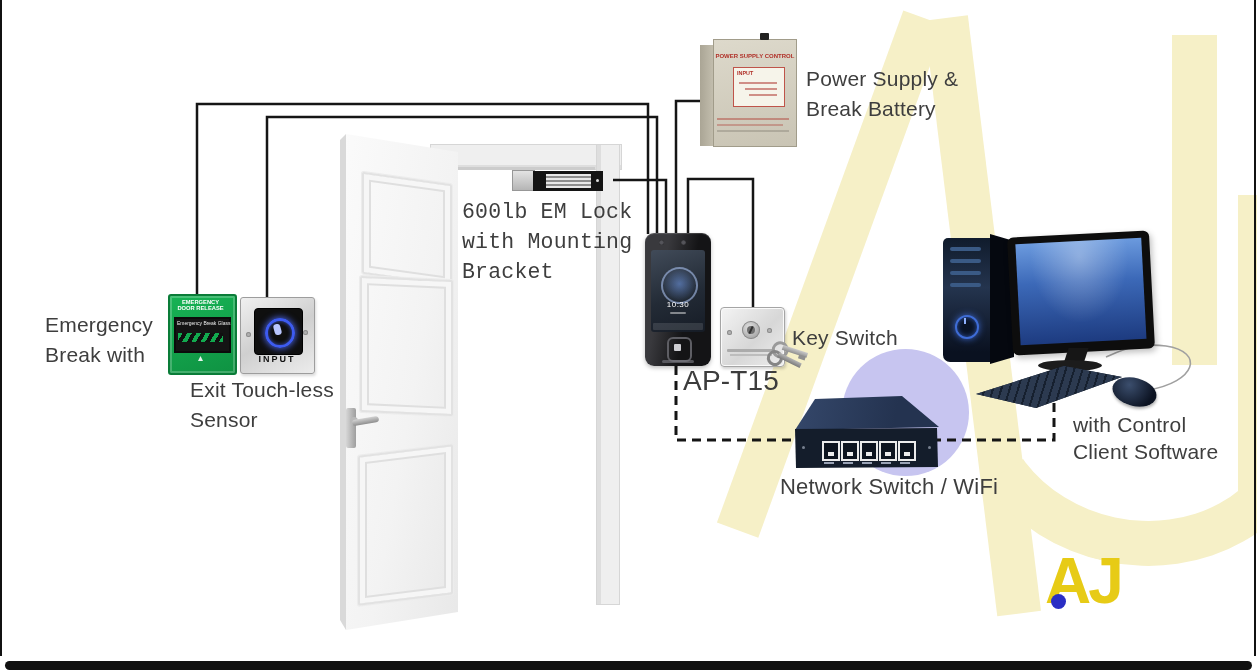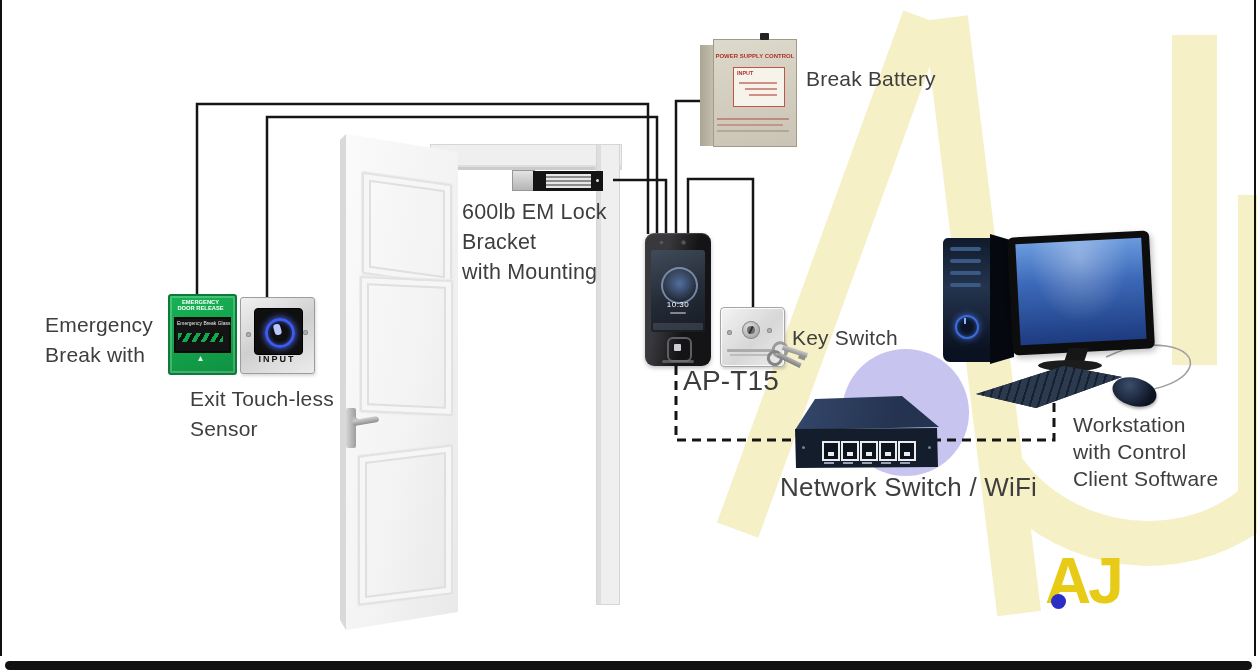--- a/index.html
+++ b/index.html
@@ -148,26 +148,26 @@
   #mon-base{left:1038px;top:360px;width:64px;height:11px;background:#1c1c1c;border-radius:50%;}
   #kbd{left:970px;top:358px;width:160px;height:52px;clip-path:polygon(6px 36px,94px 8px,152px 19px,66px 50px);
        background:repeating-linear-gradient(107deg,#2c3a50 0 6px,#16202f 6px 8px),
                   repeating-linear-gradient(17deg, rgba(255,255,255,.07) 0 3px, transparent 3px 7px),#16202f;}
   #mouse{left:1112px;top:378px;width:45px;height:28px;border-radius:50%;transform:rotate(15deg);
          background:radial-gradient(circle at 35% 30%, #3b4e6d, #0c1322 72%);box-shadow:1px 2px 3px rgba(0,0,0,.3);}
 
   
   .lbl{position:absolute;font-size:21px;line-height:30px;color:#3e3e3e;letter-spacing:.2px;}
   #lbl-emergency{left:45px;top:310px;}
-  #lbl-exit{left:190px;top:384px;}
-  #lbl-emlock{left:462px;top:197px;font-size:21.5px;}
+  #lbl-exit{left:190px;top:375px;}
+  #lbl-emlock{left:462px;top:197px;font-size:21.5px;font-family:Liberation Mono, monospace;}
   #lbl-power{left:806px;top:64px;}
   #lbl-key{left:792px;top:323px;}
   #lbl-apt{left:683px;top:366px;font-size:28px;color:#3c3c3c;}
-  #lbl-network{left:780px;top:472px;font-size:26px;}
+  #lbl-network{left:780px;top:472px;font-size:22px;}
   #lbl-workstation{left:1073px;top:411px;line-height:27px;}
 
   
   #logo{left:1045px;top:541px;width:180px;height:84px;display:flex;align-items:flex-start;}
   #logo-aj{font-size:64px;font-weight:bold;color:#e7cb16;letter-spacing:-3px;line-height:80px;}
   #logo-pro{font-size:64px;font-weight:bold;color:#2a2ec4;margin-left:-4px;line-height:80px;}
   #logo-dot{position:absolute;left:6px;top:53px;width:15px;height:15px;border-radius:50%;background:#2a2ec4;}
 
   
   #border-left{left:0;top:0;width:2px;height:656px;background:#111;}
@@ -318,31 +318,31 @@
   <div class="lbl z6" id="lbl-emergency">
     <div>Emergency</div>
     <div>Break with</div>
   </div>
   <div class="lbl z6" id="lbl-exit">
     <div>Exit Touch-less</div>
     <div>Sensor</div>
   </div>
   <div class="lbl z6" id="lbl-emlock">
     <div>600lb EM Lock</div>
+    <div>with Mounting</div>
     <div>Bracket</div>
-    <div>with Mounting</div>
   </div>
   <div class="lbl z6" id="lbl-power">
+    <div>Power Supply &amp;</div>
     <div>Break Battery</div>
   </div>
   <div class="lbl z6" id="lbl-key">Key Switch</div>
   <div class="lbl z6" id="lbl-apt">AP-T15</div>
   <div class="lbl z6" id="lbl-network">Network Switch / WiFi</div>
   <div class="lbl z6" id="lbl-workstation">
-    <div>Workstation</div>
     <div>with Control</div>
     <div>Client Software</div>
   </div>
 
   <div class="abs z6" id="logo">
     <span id="logo-aj">AJ</span>
     <span id="logo-dot"></span>
   </div>
 
   <div class="abs z7" id="border-left"></div>

